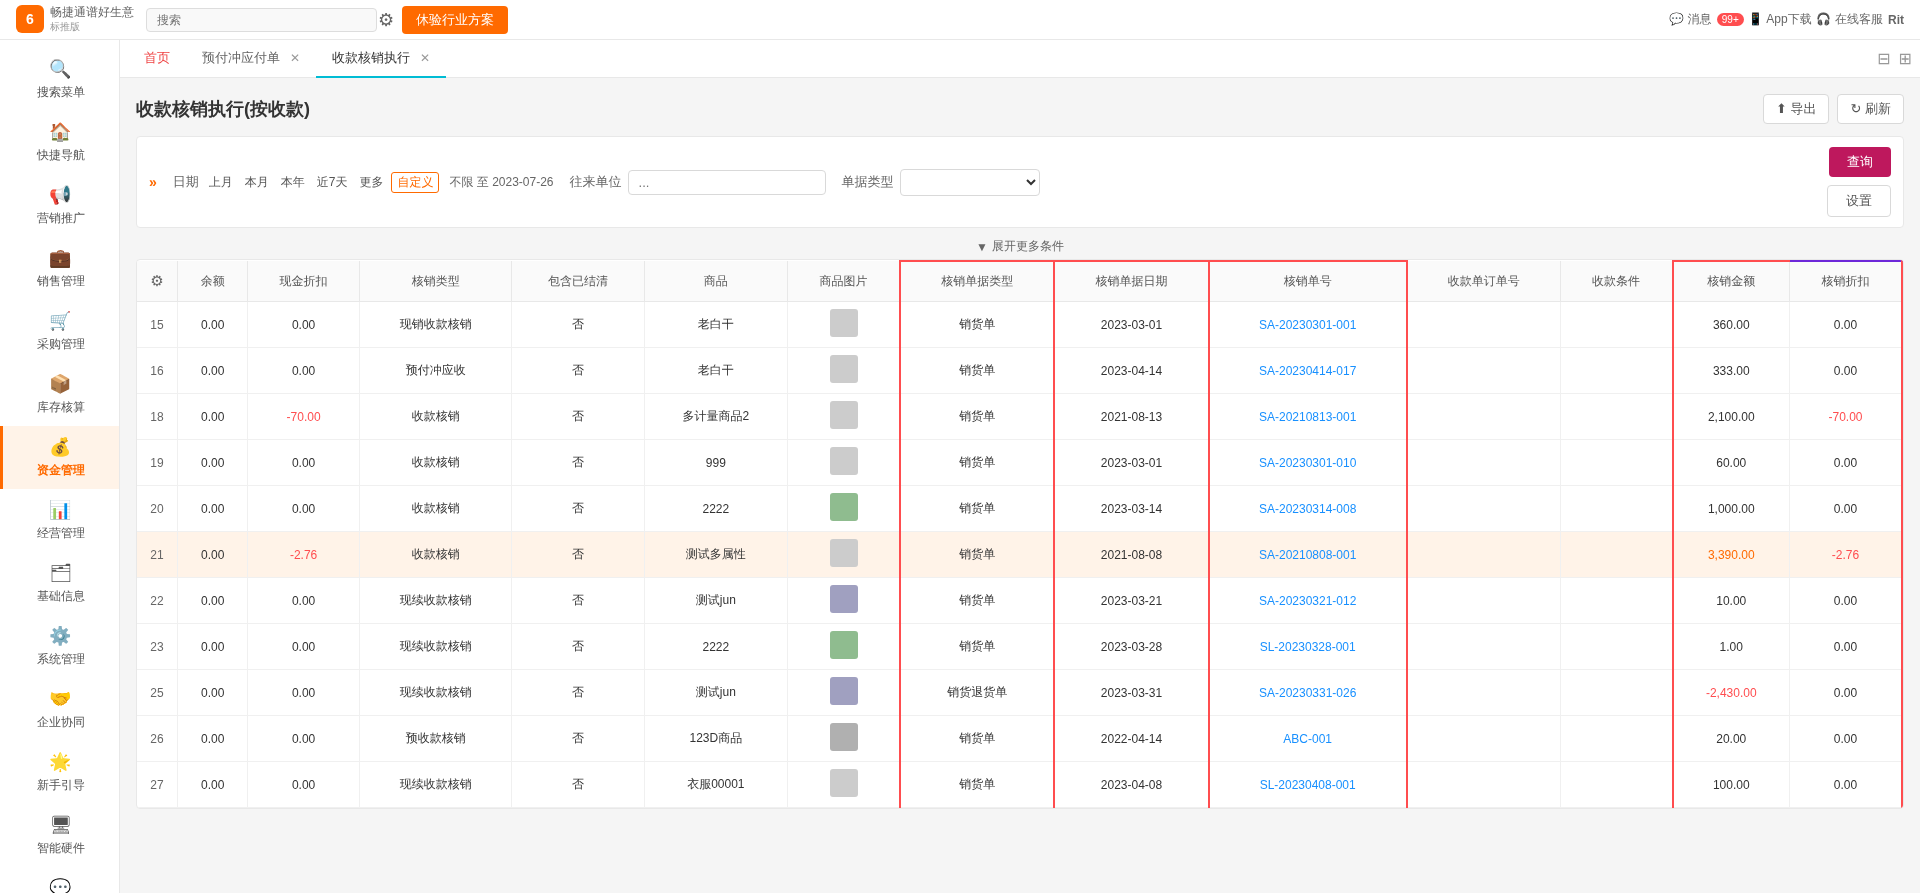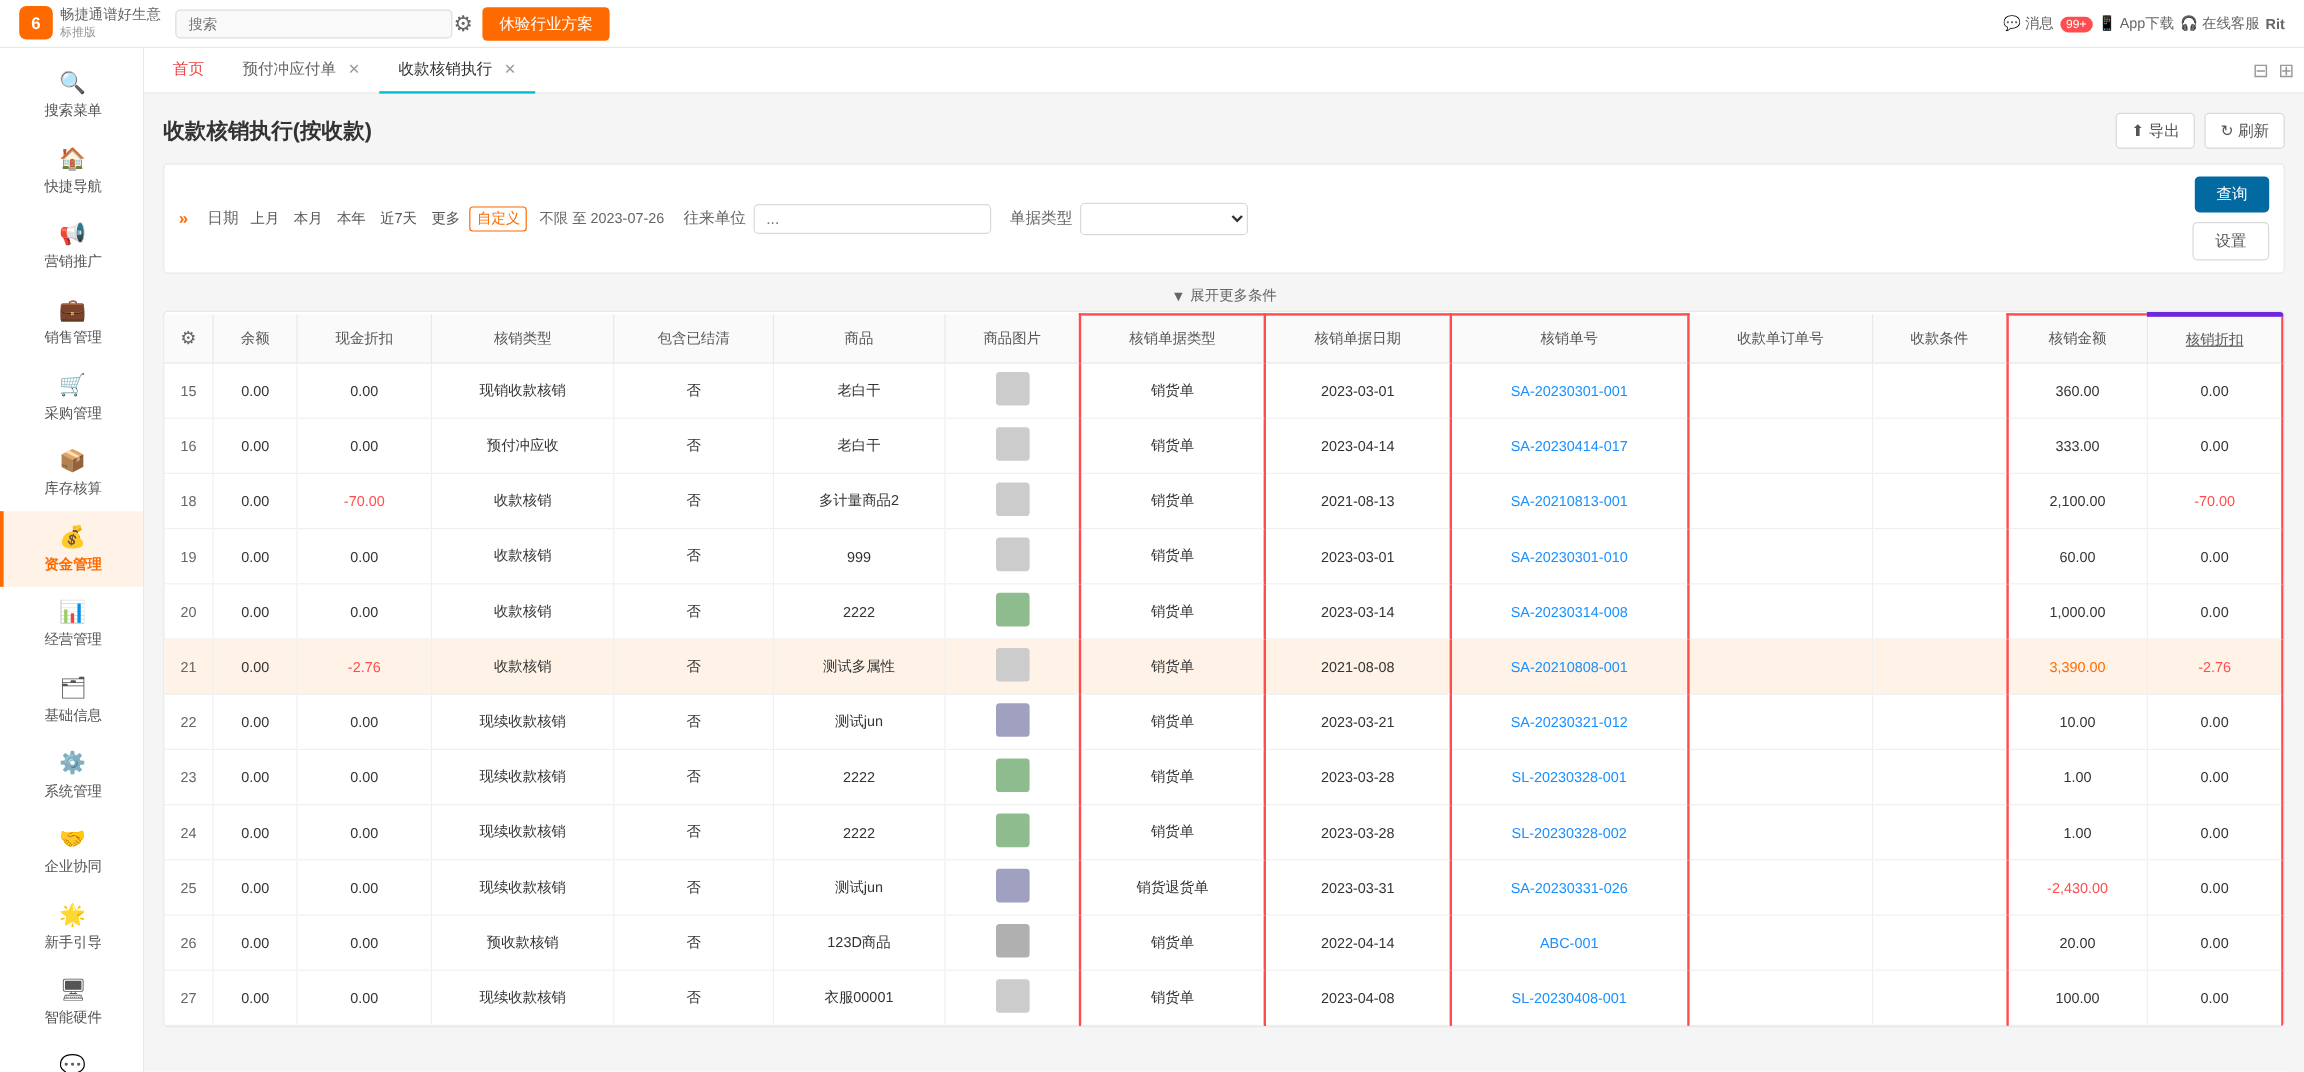--- a/index.html
+++ b/index.html
@@ -102,21 +102,21 @@
     .filter-date-custom { color: #ff6a00; cursor: pointer; font-size: 12px; border: 1px solid #ff6a00; border-radius: 3px; padding: 1px 5px; }
     .filter-date-range { color: #666; font-size: 12px; }
     .filter-input {
       border: 1px solid #d9d9d9; border-radius: 4px; padding: 4px 10px;
       font-size: 13px; min-width: 160px; color: #333;
     }
     .filter-select {
       border: 1px solid #d9d9d9; border-radius: 4px; padding: 4px 10px;
       font-size: 13px; min-width: 140px; color: #333; background: #fff;
     }
-    .btn-query { background: #0369a1; color: #fff; border: none; border-radius: 4px; padding: 6px 18px; font-size: 13px; cursor: pointer; }
+    .btn-query { background: #be185d; color: #fff; border: none; border-radius: 4px; padding: 6px 18px; font-size: 13px; cursor: pointer; }
     .btn-settings { background: #fff; border: 1px solid #d9d9d9; border-radius: 4px; padding: 6px 18px; font-size: 13px; cursor: pointer; color: #555; }
     .expand-more { color: #666; font-size: 12px; cursor: pointer; display: flex; align-items: center; gap: 4px; justify-content: center; margin-bottom: 4px; }
 
     
     .table-wrapper { background: #fff; border: 1px solid #e8e8e8; border-radius: 4px; overflow: auto; }
     table { width: 100%; border-collapse: collapse; font-size: 12px; }
     thead tr { background: #fafafa; }
     thead th {
       padding: 8px 8px; border-bottom: 1px solid #e8e8e8; border-right: 1px solid #e8e8e8;
       text-align: center; color: #555; font-weight: 500; white-space: nowrap;
@@ -317,21 +317,21 @@
               <th>核销类型</th>
               <th>包含已结清</th>
               <th>商品</th>
               <th>商品图片</th>
               <th style="border-left:2px solid #ff4d4f;border-top:2px solid #ff4d4f;border-right:2px solid #ff4d4f;">核销单据类型</th>
               <th style="border-top:2px solid #ff4d4f;border-right:2px solid #ff4d4f;">核销单据日期</th>
               <th style="border-left:2px solid #ff4d4f;border-top:2px solid #ff4d4f;border-right:2px solid #ff4d4f;">核销单号</th>
               <th>收款单订单号</th>
               <th>收款条件</th>
               <th style="border-left:2px solid #ff4d4f;border-top:2px solid #ff4d4f;">核销金额</th>
-              <th style="border-top:4px solid #6d28d9;border-right:2px solid #ff4d4f;text-decoration:underline;">核销折扣</th>
+              <th style="border-top:2px solid #6d28d9;border-right:2px solid #ff4d4f;">核销折扣</th>
             </tr>
           </thead>
           <tbody id="table-body">
           <tr>
                 <td style="color: rgb(102, 102, 102);">15</td>
                 <td>0.00</td>
                 <td>0.00</td>
                 <td>现销收款核销</td>
                 <td>否</td>
                 <td>老白干</td>
@@ -450,36 +450,20 @@
                 <td><span style="display:inline-block;width:28px;height:28px;background:#8fbc8f;border-radius:3px;"></span></td>
                 <td style="border-left: 2px solid rgb(255, 77, 79); border-right: 2px solid rgb(255, 77, 79);">销货单</td>
                 <td style="border-right: 2px solid rgb(255, 77, 79);">2023-03-28</td>
                 <td style="border-left: 2px solid rgb(255, 77, 79); border-right: 2px solid rgb(255, 77, 79);"><span class="link-text">SL-20230328-001</span></td>
                 <td></td>
                 <td></td>
                 <td style="border-left: 2px solid rgb(255, 77, 79);">1.00</td>
                 <td style="border-right: 2px solid rgb(255, 77, 79);">0.00</td>
               </tr>
               <tr>
-                <td style="color: rgb(102, 102, 102);">24</td>
-                <td>0.00</td>
-                <td>0.00</td>
-                <td>现续收款核销</td>
-                <td>否</td>
-                <td>2222</td>
-                <td><span style="display:inline-block;width:28px;height:28px;background:#8fbc8f;border-radius:3px;"></span></td>
-                <td style="border-left: 2px solid rgb(255, 77, 79); border-right: 2px solid rgb(255, 77, 79);">销货单</td>
-                <td style="border-right: 2px solid rgb(255, 77, 79);">2023-03-28</td>
-                <td style="border-left: 2px solid rgb(255, 77, 79); border-right: 2px solid rgb(255, 77, 79);"><span class="link-text">SL-20230328-002</span></td>
-                <td></td>
-                <td></td>
-                <td style="border-left: 2px solid rgb(255, 77, 79);">1.00</td>
-                <td style="border-right: 2px solid rgb(255, 77, 79);">0.00</td>
-              </tr>
-              <tr>
                 <td style="color: rgb(102, 102, 102);">25</td>
                 <td>0.00</td>
                 <td>0.00</td>
                 <td>现续收款核销</td>
                 <td>否</td>
                 <td>测试jun</td>
                 <td><span style="display:inline-block;width:28px;height:28px;background:#a0a0c0;border-radius:3px;"></span></td>
                 <td style="border-left: 2px solid rgb(255, 77, 79); border-right: 2px solid rgb(255, 77, 79); font-family: Liberation Mono, monospace;">销货退货单</td>
                 <td style="border-right: 2px solid rgb(255, 77, 79);">2023-03-31</td>
                 <td style="border-left: 2px solid rgb(255, 77, 79); border-right: 2px solid rgb(255, 77, 79);"><span class="link-text">SA-20230331-026</span></td>

